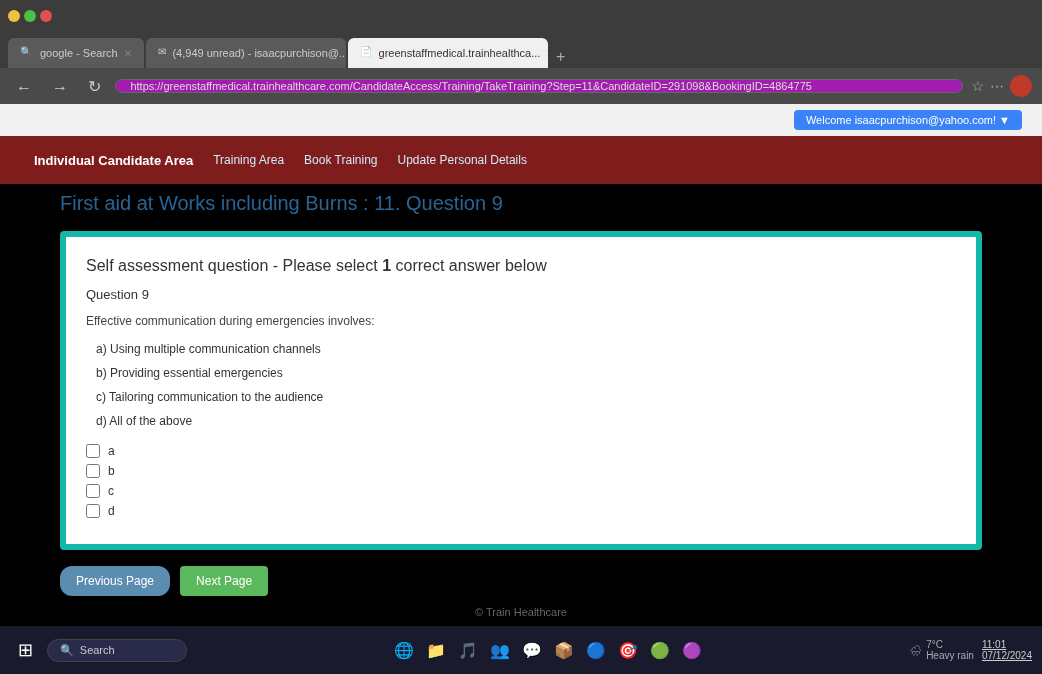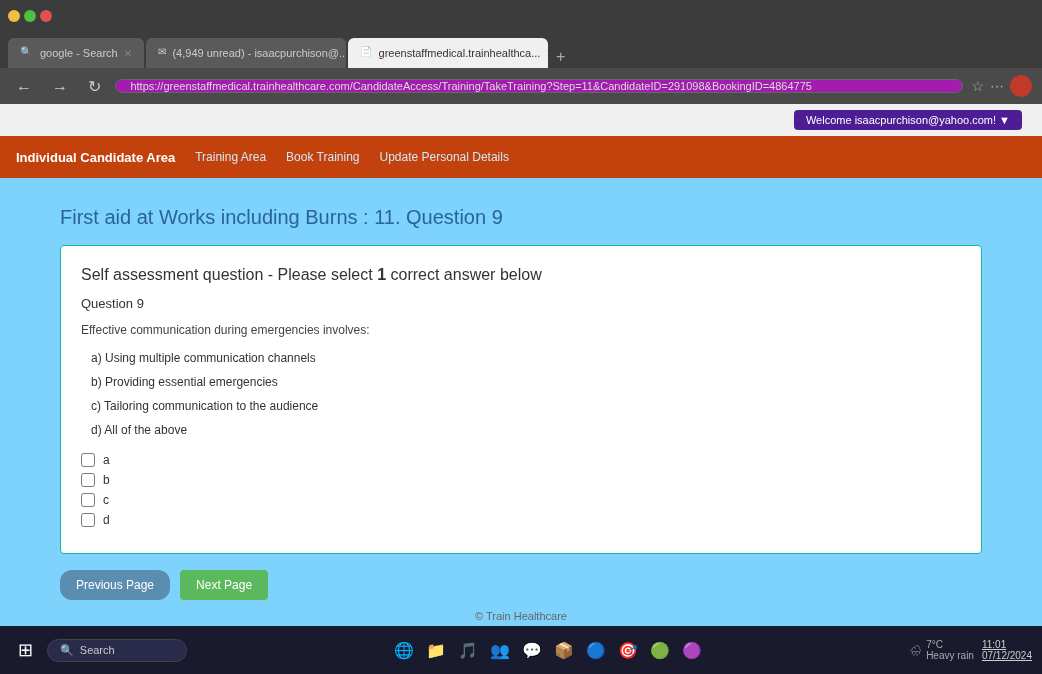--- a/index.html
+++ b/index.html
@@ -147,70 +147,70 @@
     }
 
     
     .welcome-bar {
       background: #f0f0f0;
       text-align: right;
       padding: 6px 20px;
     }
 
     .welcome-btn {
-      background: #4c1d95;
+      background: #3b82f6;
       color: white;
       border: none;
       border-radius: 4px;
       padding: 4px 12px;
       font-size: 11px;
       cursor: pointer;
     }
 
     
     .site-nav {
-      background: #c2410c;
-      padding: 0 16px;
-      display: flex;
-      align-items: center;
-      height: 42px;
+      background: #7f1d1d;
+      padding: 0 34px;
+      display: flex;
+      align-items: center;
+      height: 48px;
       gap: 20px;
     }
 
     .site-nav .nav-brand {
       color: white;
       font-weight: bold;
       font-size: 13px;
       white-space: nowrap;
     }
 
     .site-nav .nav-link {
       color: #d0e8f8;
       font-size: 12px;
       text-decoration: none;
       cursor: pointer;
       white-space: nowrap;
     }
 
     
     .main-area {
-      padding: 28px 60px;
-      background: #7dd3fc;
+      padding: 8px 60px;
+      background: #000000;
     }
 
     .page-title {
       color: #2a6496;
       font-size: 20px;
       font-weight: normal;
       margin-bottom: 16px;
     }
 
     .question-card {
       background: white;
-      border: 1px solid #14b8a6;
+      border: 6px solid #14b8a6;
       border-radius: 4px;
       padding: 20px;
       margin-bottom: 16px;
     }
 
     .card-header {
       font-size: 16px;
       font-weight: normal;
       margin-bottom: 12px;
       color: #333;

